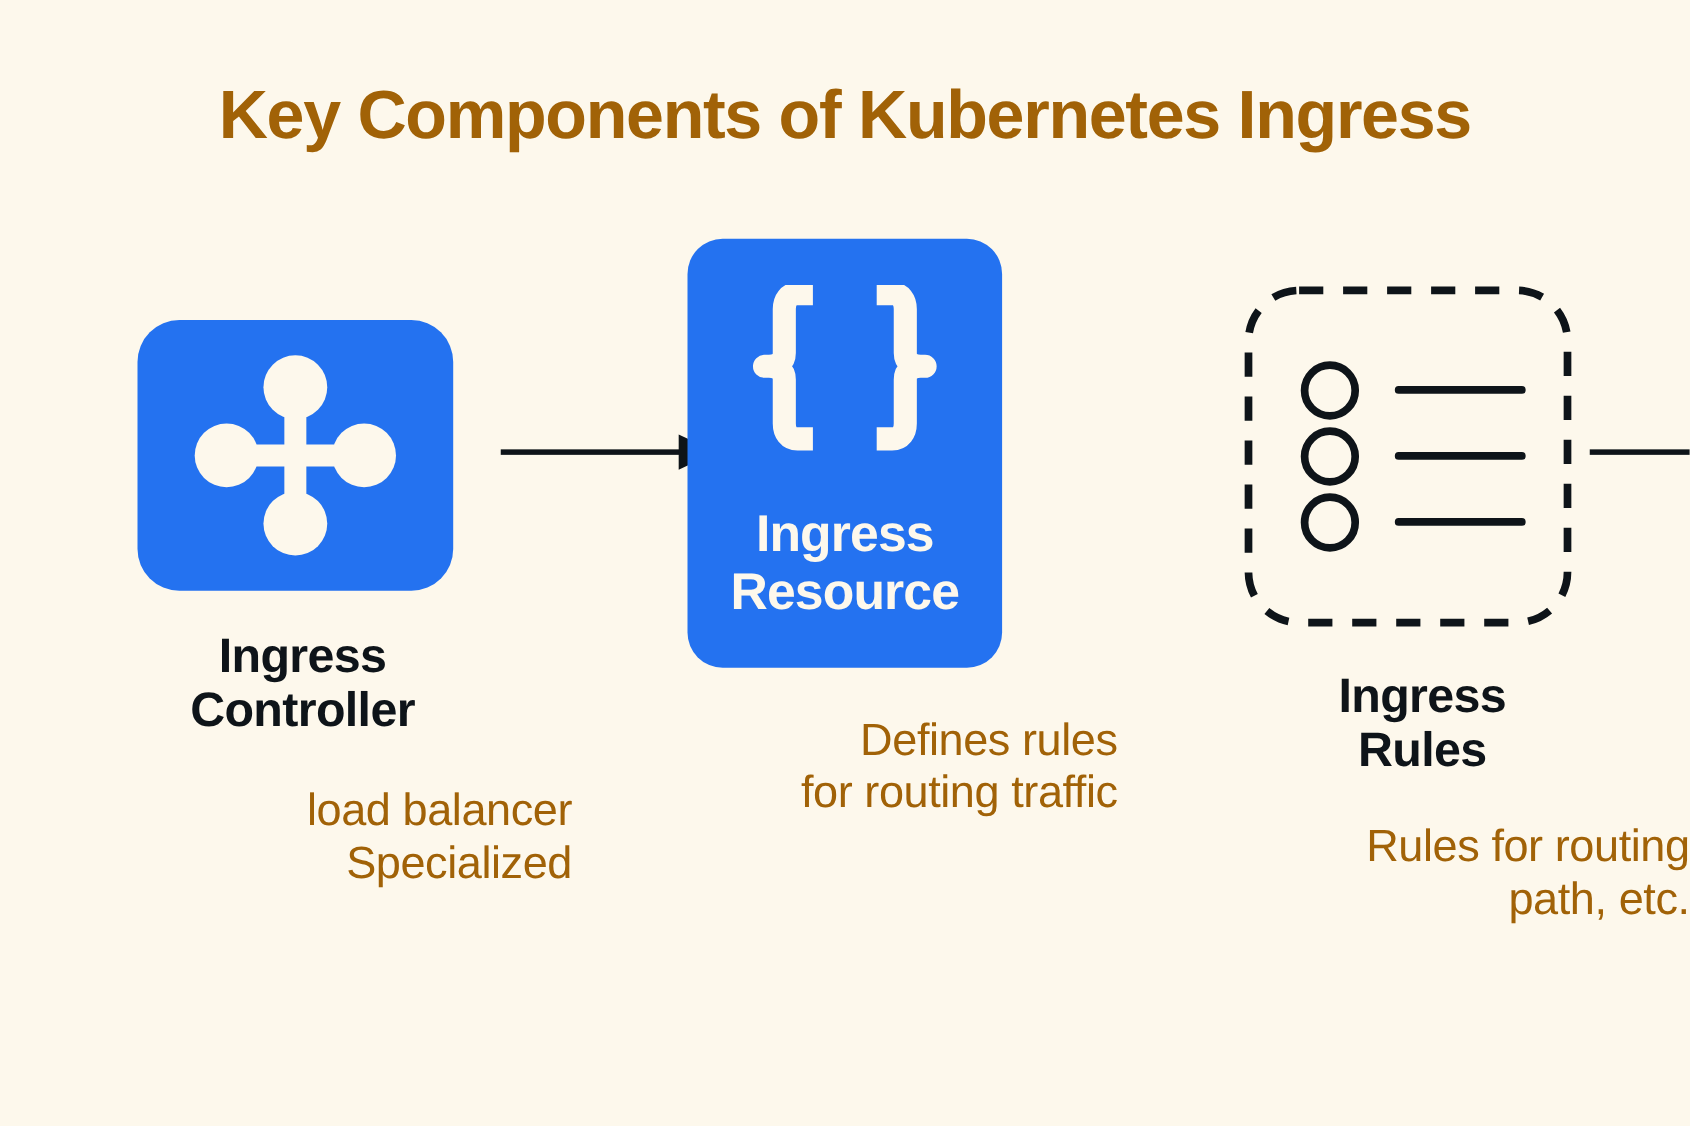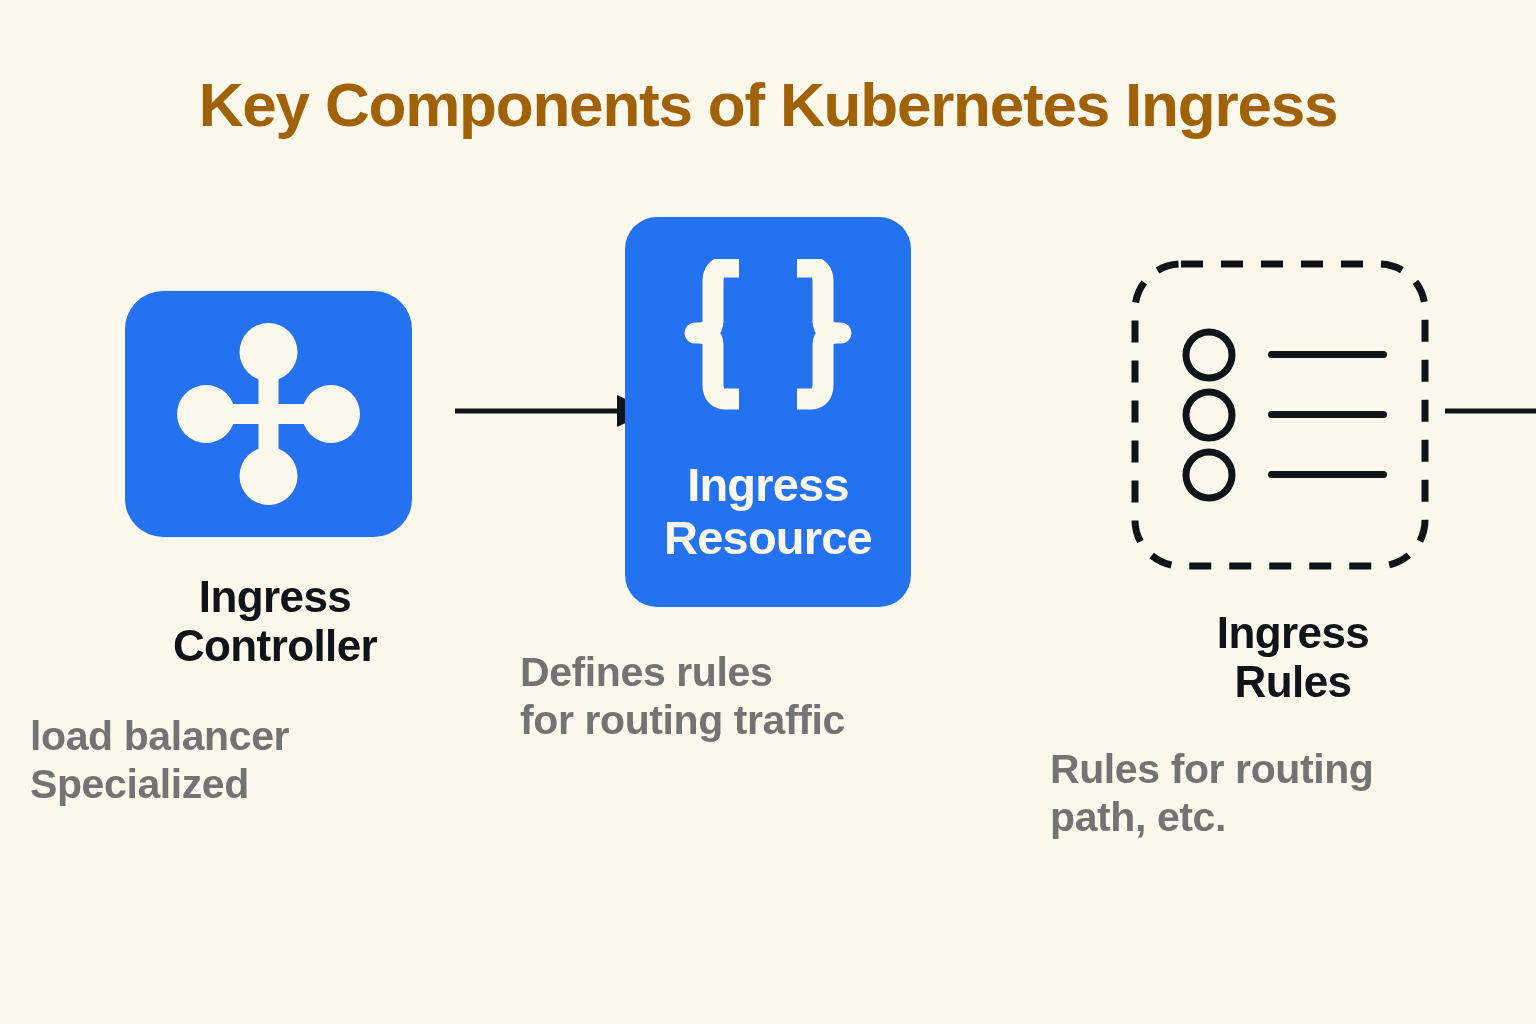--- a/index.html
+++ b/index.html
@@ -54,25 +54,25 @@
     text-align: center;
     font-size: 44px;
     font-weight: 700;
     letter-spacing: -0.6px;
     color: #0E1419;
     line-height: 1.12;
   }
   .node-desc {
     position: absolute;
     width: 100%;
-    text-align: left;
+    text-align: right;
     font-size: 41px;
-    font-weight: 700;
+    font-weight: 400;
     letter-spacing: -0.4px;
-    color: #737373;
+    color: #a16207;
     line-height: 1.18;
   }
 
   
   .icon-card {
     position: absolute;
     left: 95px;
     top: 291px;
     width: 287px;
     height: 246px;

